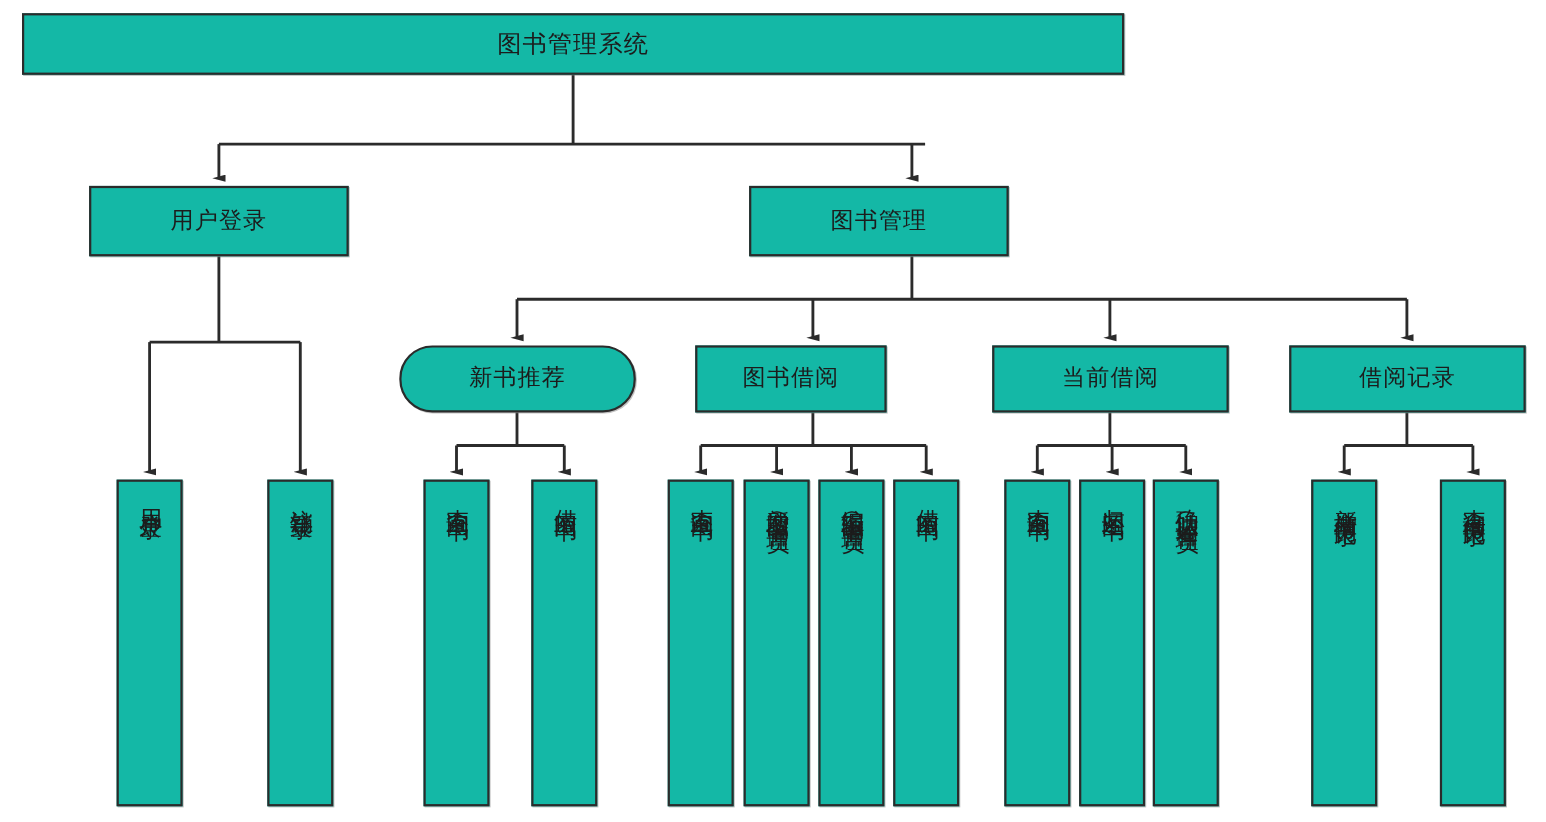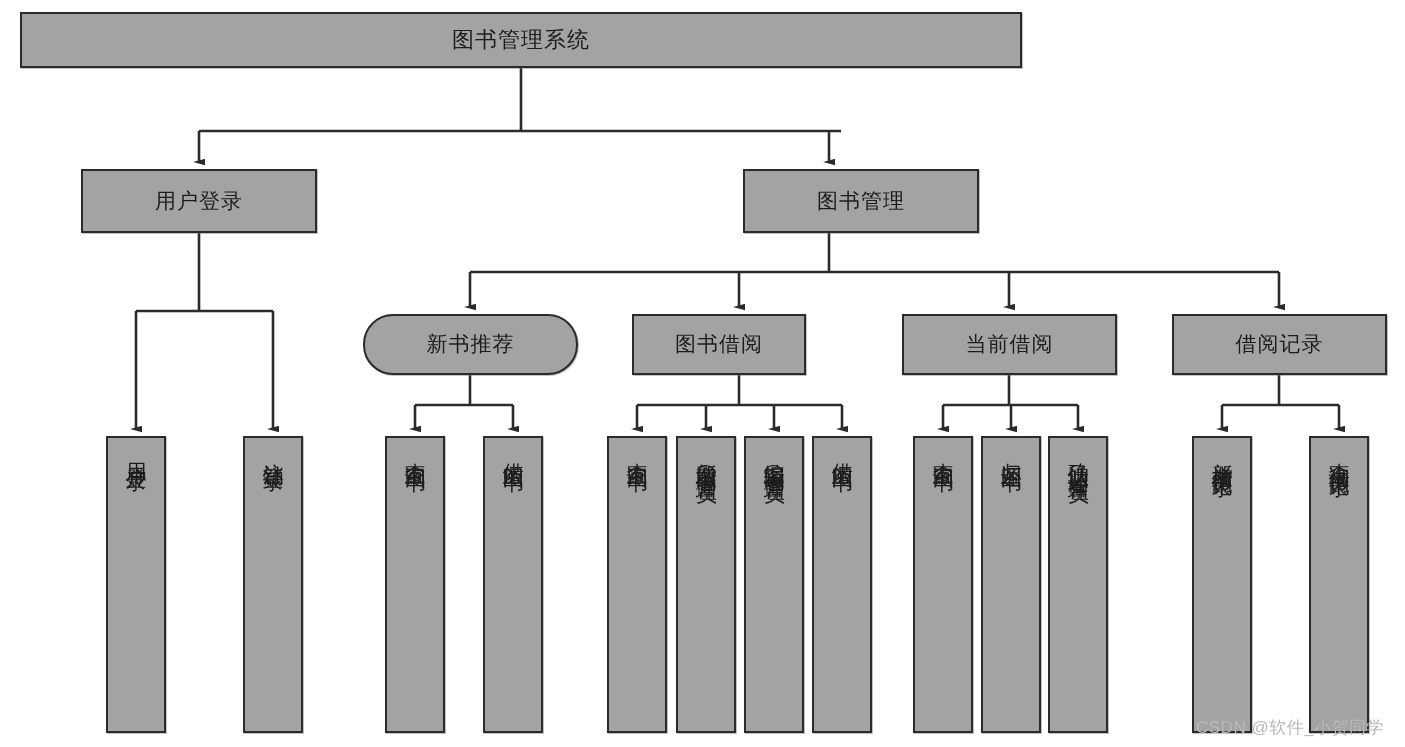--- a/index.html
+++ b/index.html
@@ -22,21 +22,21 @@
     position: absolute;
     left: 0;
     top: 0;
     width: 1405px;
     height: 747px;
     pointer-events: none;
   }
   .node {
     position: absolute;
     box-sizing: border-box;
-    background: #a3a3a3;
+    background: #14b8a6;
     border: 2px solid #2b2b2b;
     box-shadow: 1px 1px 0 0 rgba(120,120,120,0.45);
     display: flex;
     align-items: center;
     justify-content: center;
     color: #1c1c1c;
     z-index: 2;
   }
   .node-label {
     font-size: 21px;
@@ -125,21 +125,21 @@
     </g>
   </svg>
 
   <div class="node root" style="left:20px; top:12px; width:1002px; height:56px;">
     <span class="node-label">图书管理系统</span>
   </div>
 
   <div class="node level1" style="left:81px; top:169px; width:236px; height:64px;">
     <span class="node-label">用户登录</span>
   </div>
-  <div class="node level1" style="left:743px; top:169px; width:236px; height:64px;">
+  <div class="node level1" style="left:681px; top:169px; width:236px; height:64px;">
     <span class="node-label">图书管理</span>
   </div>
 
   <div class="node level2" style="left:363px; top:314px; width:215px; height:61px;border-radius:30px;">
     <span class="node-label">新书推荐</span>
   </div>
   <div class="node level2" style="left:632px; top:314px; width:174px; height:61px;">
     <span class="node-label">图书借阅</span>
   </div>
   <div class="node level2" style="left:902px; top:314px; width:215px; height:61px;">
@@ -186,15 +186,14 @@
     <span class="node-label">确认归还（管理员）</span>
   </div>
 
   <div class="node leaf" style="left:1192px; top:436px; width:60px; height:297px;">
     <span class="node-label">新增借阅记录</span>
   </div>
   <div class="node leaf" style="left:1309px; top:436px; width:60px; height:297px;">
     <span class="node-label">查询借阅记录</span>
   </div>
 
-  <div class="watermark" style="left:1196px; top:716px;">CSDN @软件_小贺同学</div>
 
 </div>
 
 </body></html>

